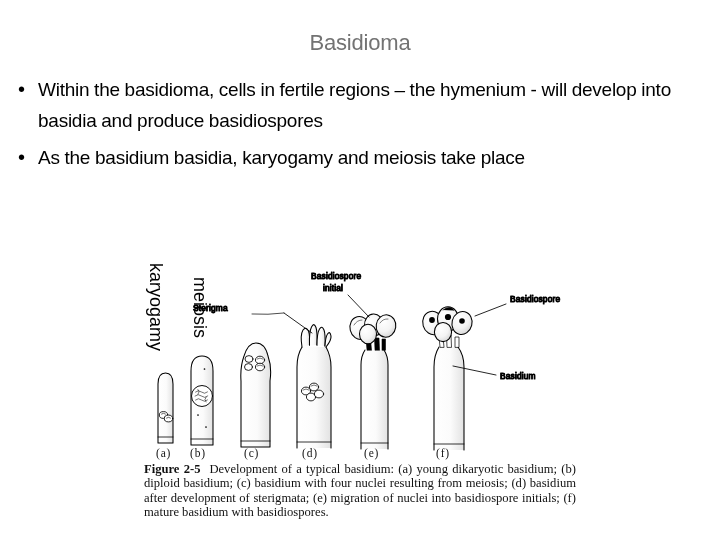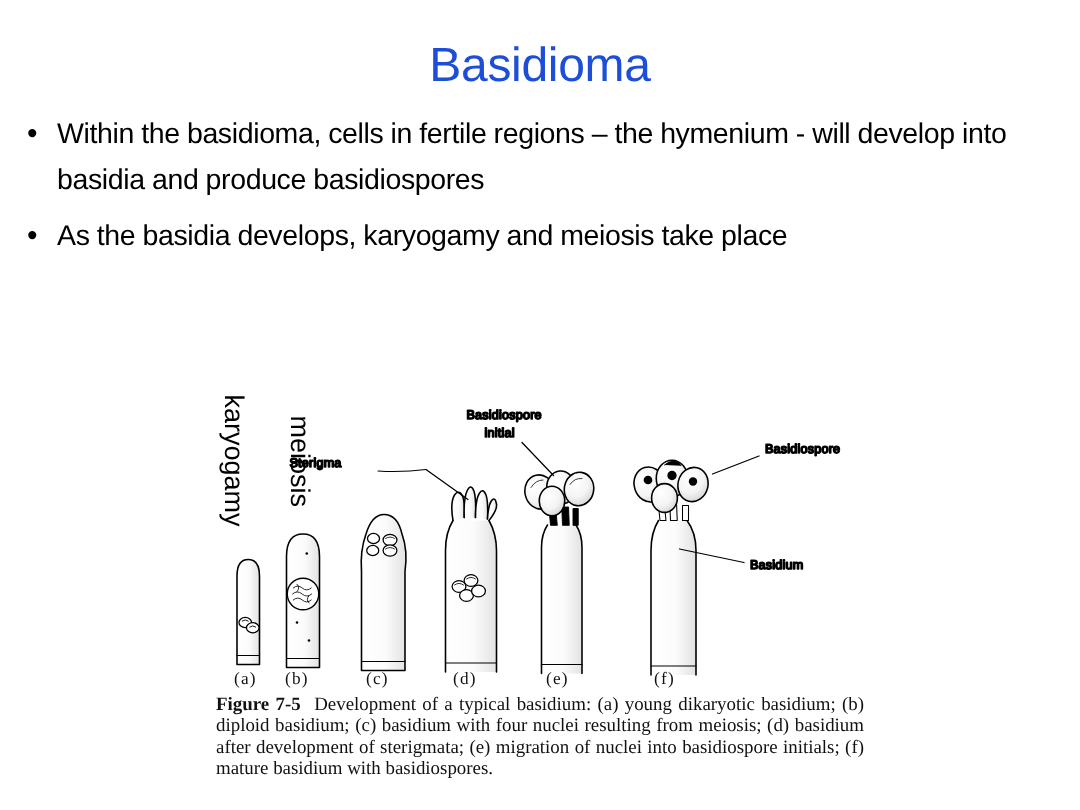--- a/index.html
+++ b/index.html
@@ -16,25 +16,25 @@
     position: relative;
   }
 
   
   .slide-title {
     position: absolute;
     left: 0;
     top: 22px;
     width: 720px;
     text-align: center;
-    font-size: 32px;
+    font-size: 22px;
     line-height: 42px;
     font-weight: normal;
     letter-spacing: -0.2px;
-    color: #1d4ed8;
+    color: #737373;
   }
 
   
   .bullets {
     position: absolute;
     left: 12px;
     top: 74px;
     width: 690px;
   }
   .bullet-row {
@@ -142,21 +142,21 @@
 
 <div class="bullets">
 
   <div class="bullet-row">
     <span class="bullet-mark">•</span>
     <span class="bullet-text">Within the basidioma, cells in fertile regions – the hymenium - will develop into basidia and produce basidiospores</span>
   </div>
 
   <div class="bullet-row">
     <span class="bullet-mark">•</span>
-    <span class="bullet-text">As the basidia develops, karyogamy and meiosis take place</span>
+    <span class="bullet-text">As the basidium basidia, karyogamy and meiosis take place</span>
   </div>
 
 </div>
 
 <div class="figure-block">
 
   <div class="vert-label vert-karyogamy">karyogamy</div>
   <div class="vert-label vert-meiosis">meiosis</div>
 
   <div class="figure-art">
@@ -302,16 +302,16 @@
   <div class="panel-letters">
     <span class="panel-letter" style="left:20px;">(a)</span>
     <span class="panel-letter" style="left:54px;">(b)</span>
     <span class="panel-letter" style="left:108px;">(c)</span>
     <span class="panel-letter" style="left:166px;">(d)</span>
     <span class="panel-letter" style="left:228px;">(e)</span>
     <span class="panel-letter" style="left:300px;">(f)</span>
   </div>
 
   <div class="figure-caption">
-    <span class="cap-num">Figure 7-5</span><span class="cap-gap"></span><span>Development of a typical basidium: (a) young dikaryotic basidium; (b) diploid basidium; (c) basidium with four nuclei resulting from meiosis; (d) basidium after development of sterigmata; (e) migration of nuclei into basidiospore initials; (f) mature basidium with basidiospores.</span>
+    <span class="cap-num">Figure 2-5</span><span class="cap-gap"></span><span>Development of a typical basidium: (a) young dikaryotic basidium; (b) diploid basidium; (c) basidium with four nuclei resulting from meiosis; (d) basidium after development of sterigmata; (e) migration of nuclei into basidiospore initials; (f) mature basidium with basidiospores.</span>
   </div>
 
 </div>
 
 </body></html>

